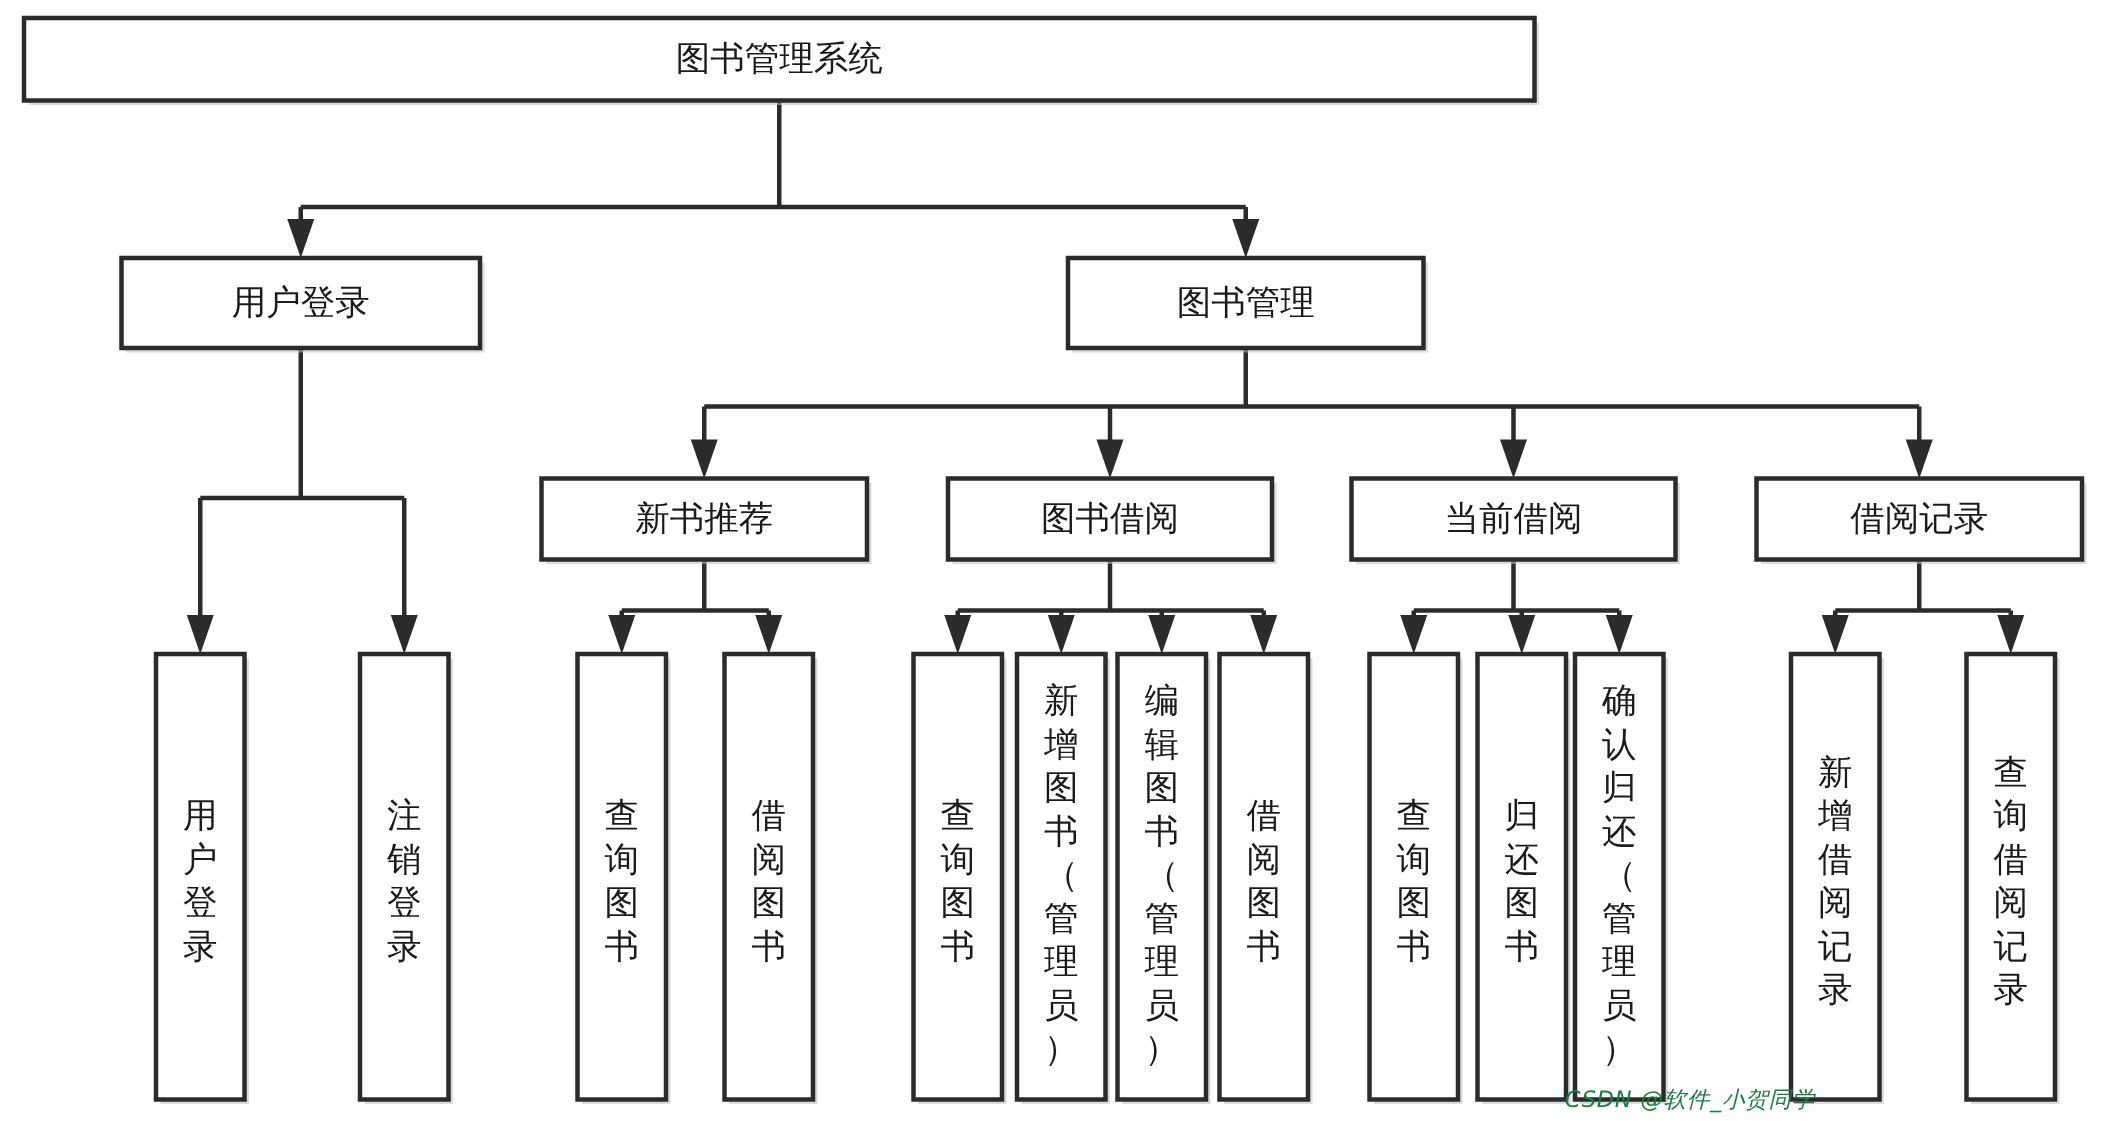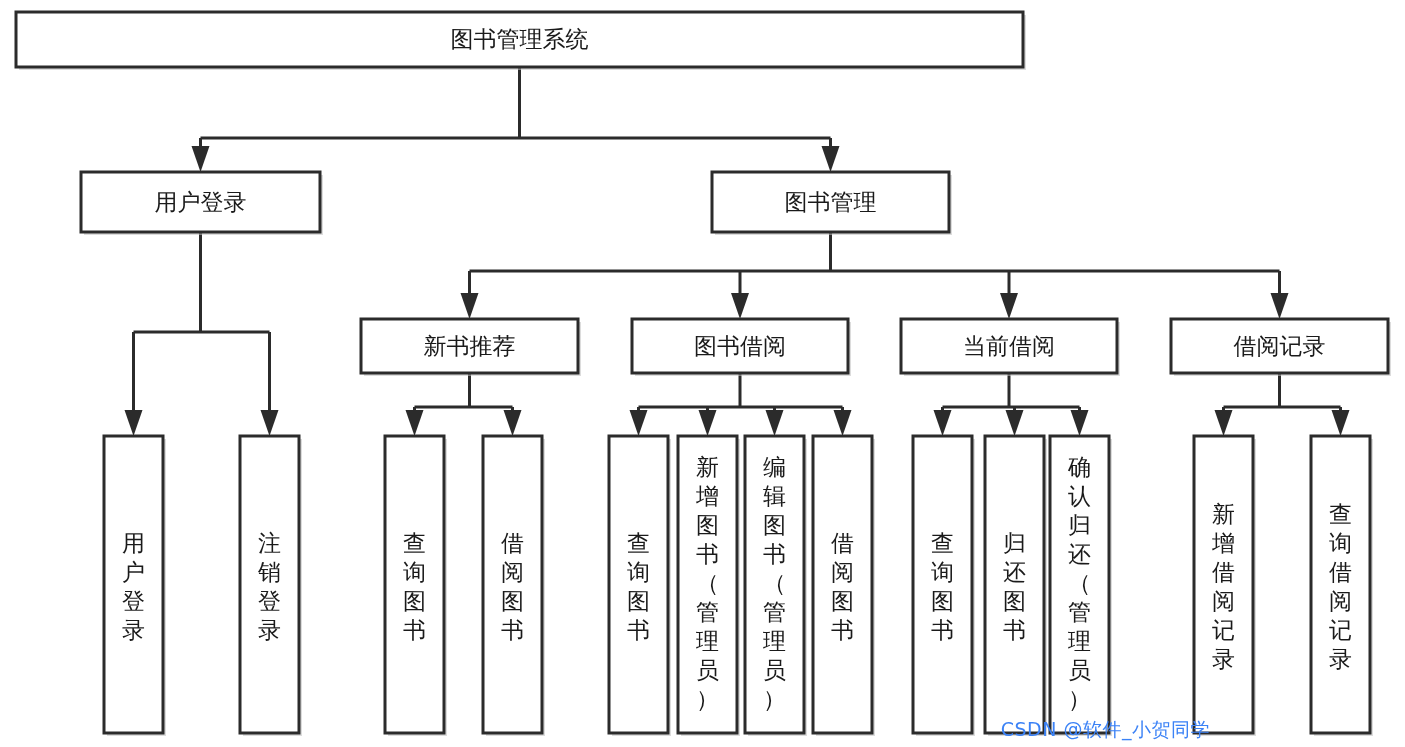--- a/index.html
+++ b/index.html
@@ -56,25 +56,26 @@
     font-family: "DejaVu Sans", "Liberation Sans", sans-serif;
     font-size: 23px;
     fill: #1a1a1a;
     text-anchor: middle;
   }
   .watermark {
     position: absolute;
     right: 6px;
     bottom: 4px;
     font-family: "DejaVu Sans", "Liberation Sans", sans-serif;
-    font-size: 19px;
-    color: #3b82f6;
+    font-size: 15px;
+    color: #15803d;
     white-space: nowrap;
     letter-spacing: 0.5px;
     user-select: none;
+    font-style: italic;
   }
 </style>
 </head>
 <body>
 
 <div id="diagram-root">
   <svg class="diagram" viewBox="0 0 1405 747">
     <g id="layer-connectors">
         <line x1="519.5" y1="67" x2="519.5" y2="138" class="connector"></line>
         <line x1="200.5" y1="138" x2="830.5" y2="138" class="connector"></line>

